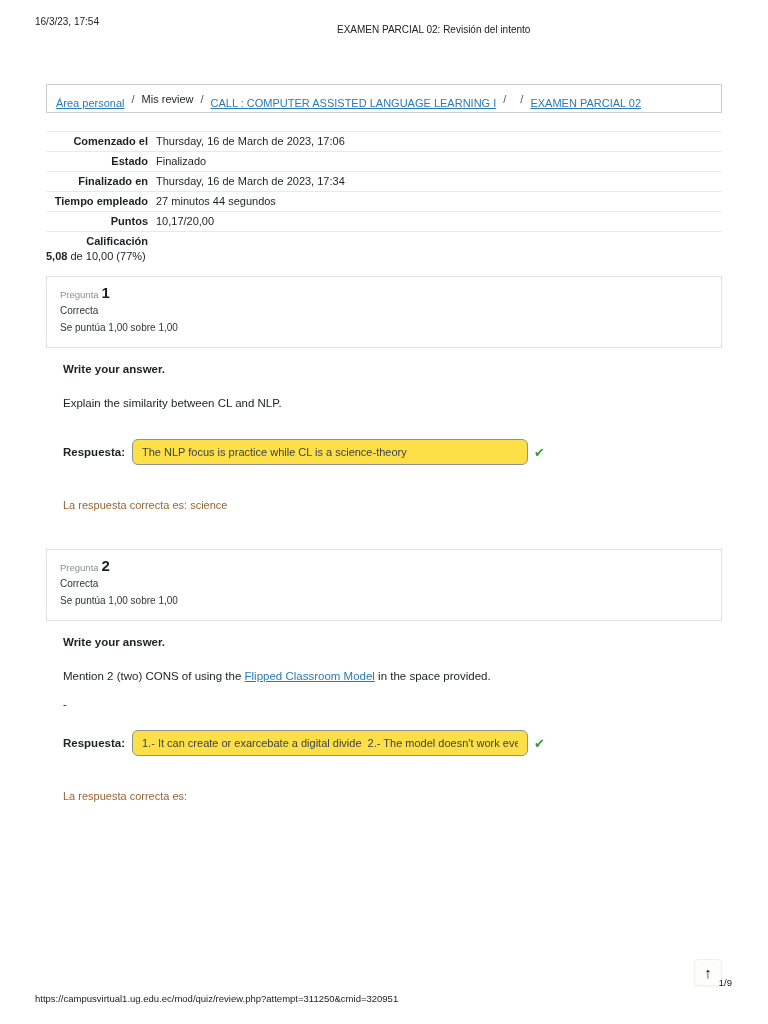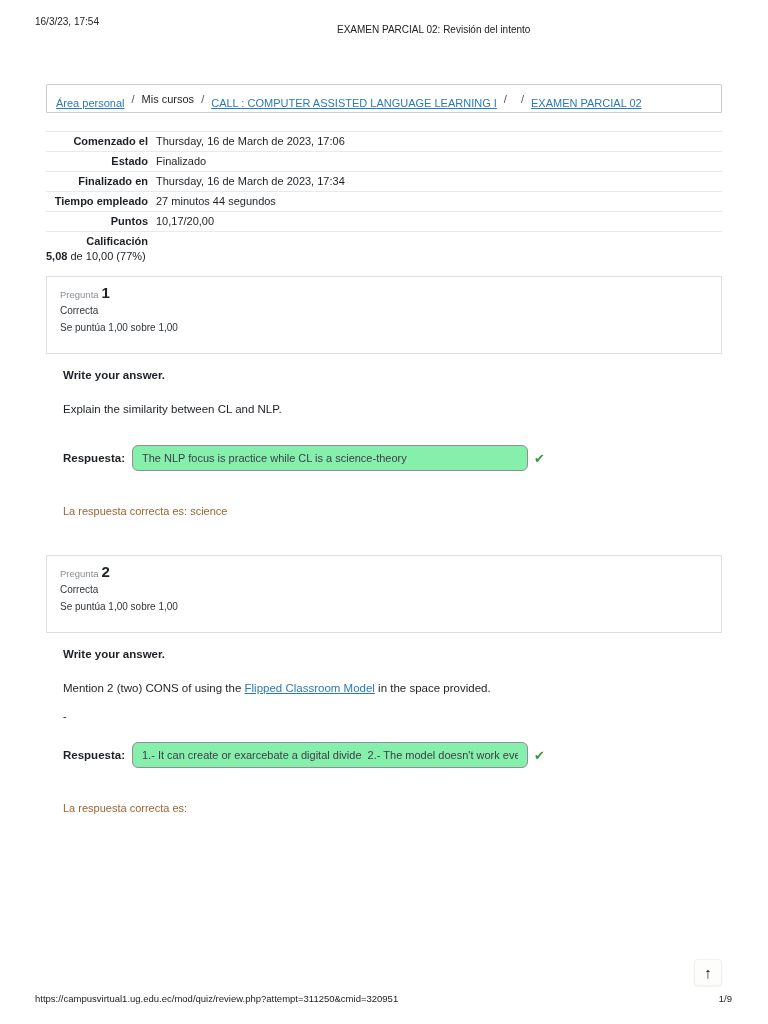--- a/index.html
+++ b/index.html
@@ -32,21 +32,21 @@
   
   .summary { margin-top: 18px; width: 100%; border-top: 1px solid #e9e9e9; font-size: 11px; }
   .srow { display: flex; border-bottom: 1px solid #e9e9e9; padding: 2px 0; }
   .srow:last-child { border-bottom: none; flex-direction: column; }
   .slabel { width: 110px; text-align: right; font-weight: bold; padding-right: 8px; line-height: 15px; }
   .svalue { flex: 1; padding-left: 0px; line-height: 15px; }
   
   .q-box {
     margin-top: 10px;
     border: 1px solid #dcdfe3;
-    padding: 7px 13px 20px 13px;
+    padding: 7px 13px 14px 13px;
   }
   .q-number-row { font-size: 9.5px; color: #8a8f94; }
   .q-number { font-size: 15px; font-weight: bold; color: #1d2125; margin-left: 3px; }
   .q-state { font-size: 10px; color: #30363b; margin-top: 4px; }
   .q-points { font-size: 10px; color: #30363b; margin-top: 6px; }
   
   .q-content { padding-left: 17px; font-size: 11.5px; }
   .q-heading { font-weight: bold; margin-top: 15px; }
   .q-prompt { margin-top: 22px; }
   .q-prompt a { color: #2a7ab9; text-decoration: underline; cursor: pointer; }
@@ -54,31 +54,31 @@
   .answer-row { display: flex; align-items: center; margin-top: 30px; }
   .answer-label { font-weight: bold; margin-right: 7px; }
   .answer-input {
     width: 396px; height: 26px;
     border: 1px solid #8d9196;
     border-radius: 6px;
     padding: 0 9px;
     font-family: "Liberation Sans", "DejaVu Sans", sans-serif;
     font-size: 11px;
     color: #3c4146;
-    background: #86efac;
+    background: #fde047;
     outline: none;
   }
   .check-icon { color: #399839; font-size: 13px; font-weight: bold; margin-left: 6px; }
   .feedback { color: #996633; font-size: 11px; margin-top: 34px; }
   .gap-q2 { margin-top: 38px; }
   .answer-row-2 { margin-top: 20px; }
   
   .print-footer { position: absolute; left: 0; right: 0; bottom: 20px; font-size: 9.5px; color: #222; }
   .footer-url { position: absolute; left: 35px; bottom: 0; }
-  .footer-page { position: absolute; right: 36px; bottom: 0; margin-top: 20px; }
+  .footer-page { position: absolute; right: 36px; bottom: 16px; margin-top: 20px; }
   .back-to-top {
     position: absolute; right: 46px; bottom: 38px;
     width: 28px; height: 27px;
     background: #fdfdfb;
     border: 1px solid #f0f0ec;
     border-radius: 4px;
     box-shadow: 0 1px 2px rgba(0,0,0,0.05);
     display: flex; align-items: center; justify-content: center;
     font-size: 15px; font-weight: bold; color: #111;
     cursor: pointer;
@@ -90,21 +90,21 @@
 <div class="print-header">
   <span class="print-date">16/3/23, 17:54</span>
   <span class="print-title">EXAMEN PARCIAL 02: Revisión del intento</span>
 </div>
 
 <div class="content">
 
   <nav class="breadcrumb">
     <a>Área personal</a>
     <span class="sep">/</span>
-    <span>Mis cursos</span>
+    <span>Mis review</span>
     <span class="sep">/</span>
     <a>CALL : COMPUTER ASSISTED LANGUAGE LEARNING I</a>
     <span class="sep">/</span>
     <span class="sep">/</span>
     <a>EXAMEN PARCIAL 02</a>
   </nav>
 
   <div class="summary">
     <div class="srow">
       <div class="slabel">Comenzado el</div>

